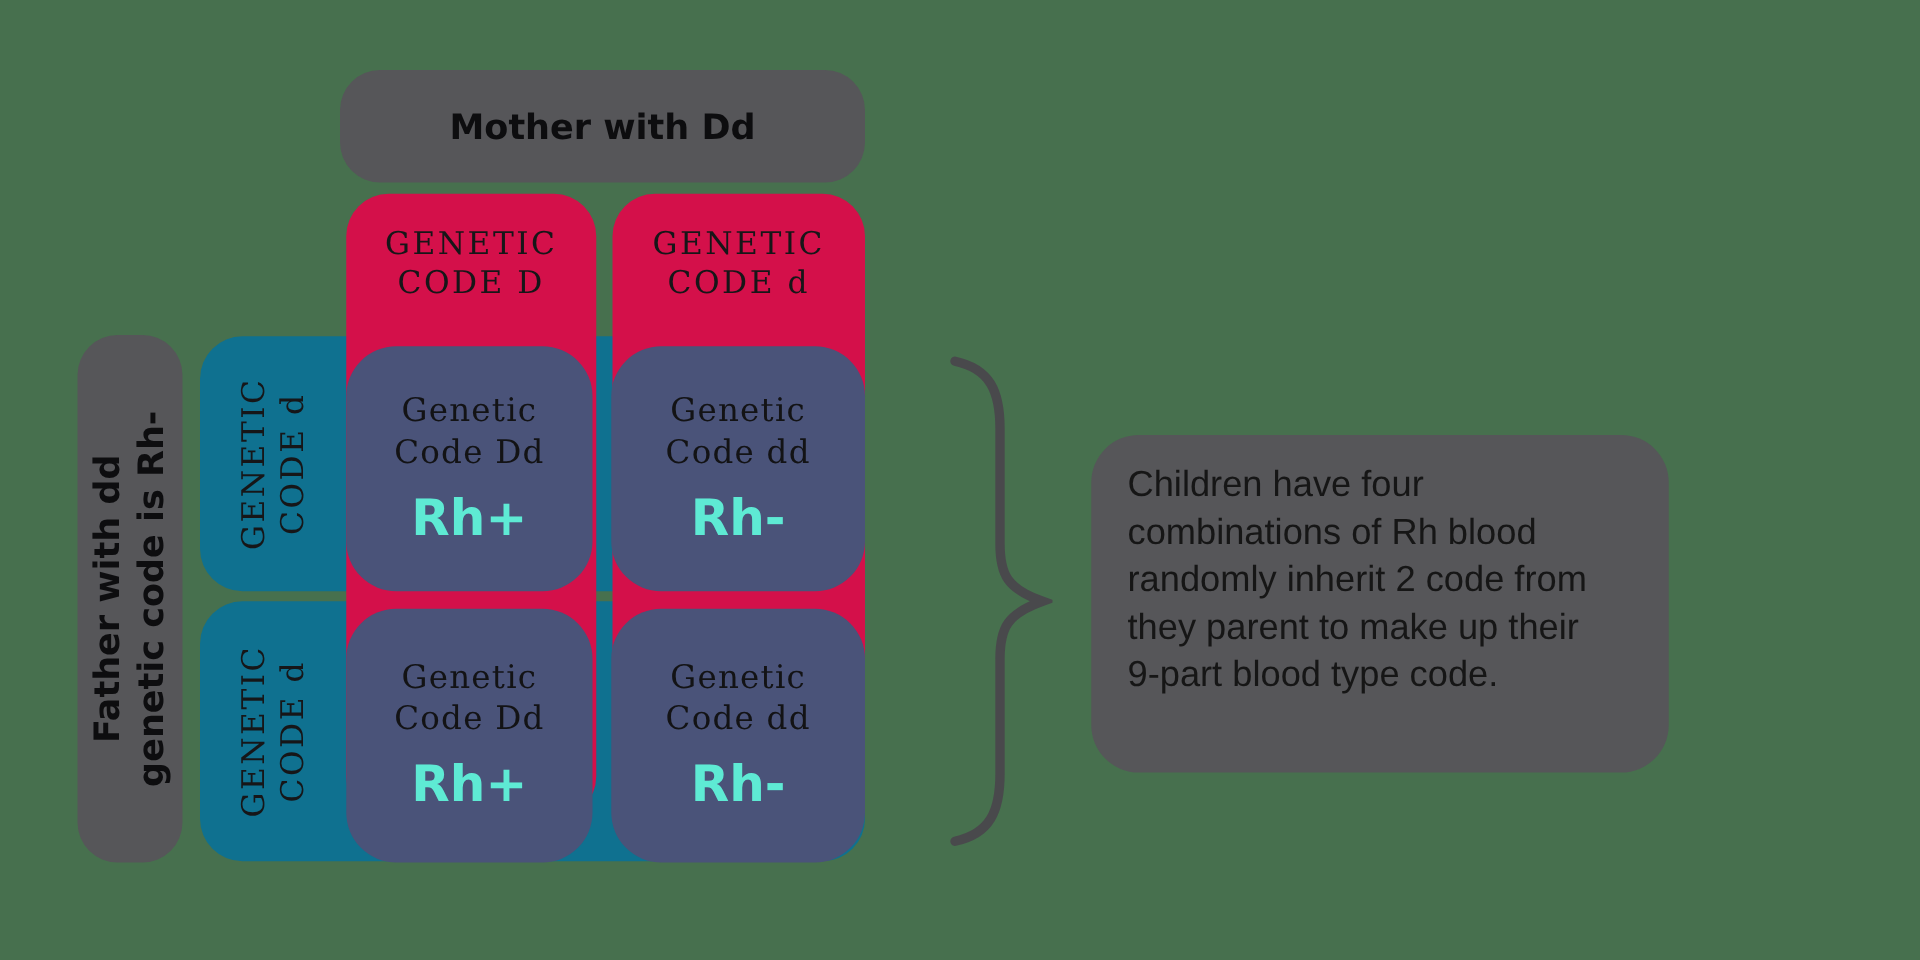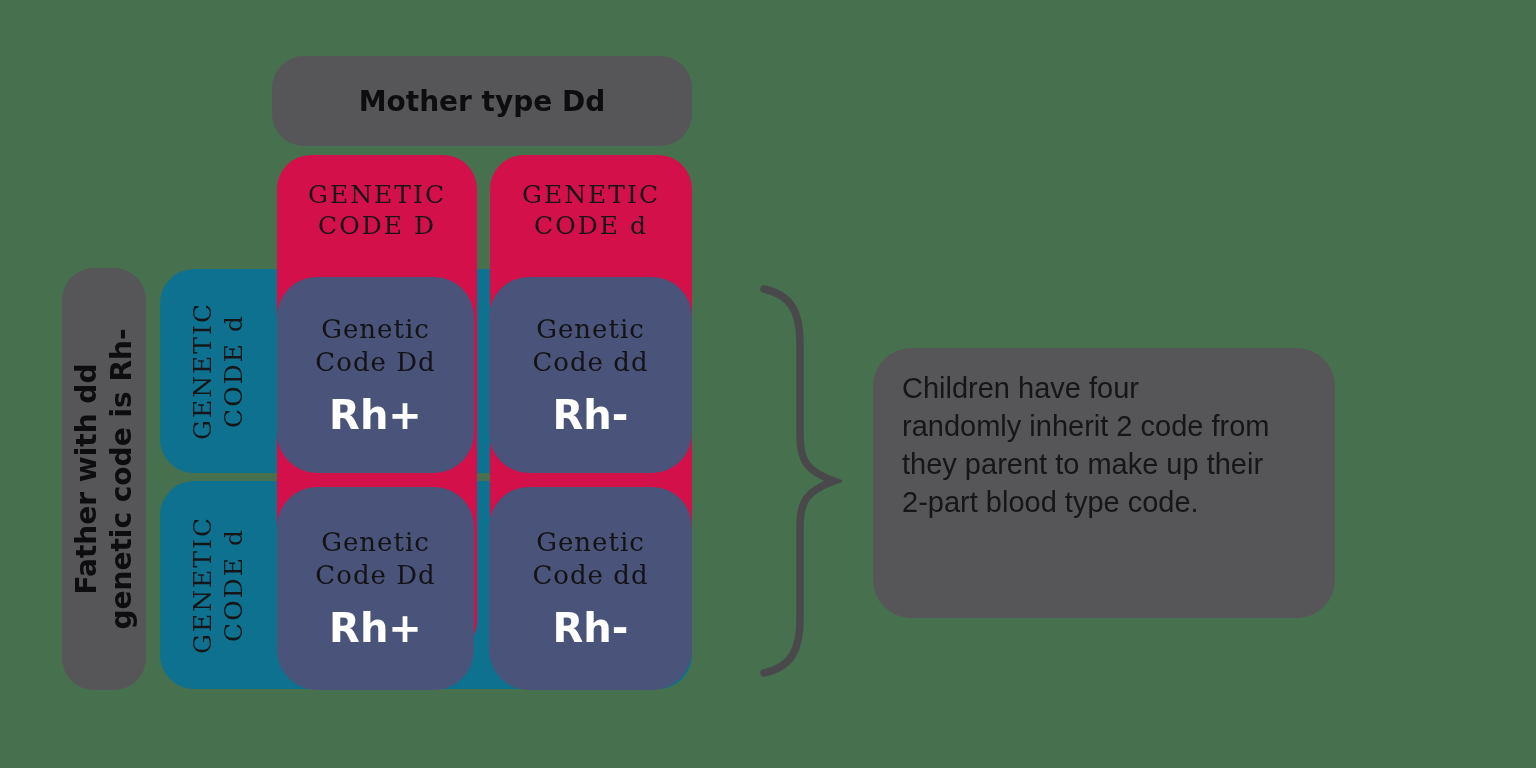--- a/index.html
+++ b/index.html
@@ -36,38 +36,38 @@
     font-family:"DejaVu Serif",serif;font-size:25px;line-height:31px;letter-spacing:2px;color:#161618;}
 
   .cell{background:#4A5379;border-radius:40px;z-index:3;
     display:flex;flex-direction:column;align-items:center;justify-content:center;text-align:center;}
   #cell-1{left:277px;top:277px;width:197px;height:196px;}
   #cell-2{left:489px;top:277px;width:203px;height:196px;}
   #cell-3{left:277px;top:487px;width:197px;height:203px;}
   #cell-4{left:489px;top:487px;width:203px;height:203px;}
   .cell .genotype{font-family:"DejaVu Serif",serif;font-size:26px;line-height:33px;
     letter-spacing:1px;color:#131315;}
-  .cell .phenotype{font-weight:700;font-size:40px;line-height:46px;color:#ffffff;margin-top:13px;}
+  .cell .phenotype{font-weight:700;font-size:40px;line-height:46px;color:#5eead4;margin-top:13px;}
 
   
   #brace{left:756px;top:283px;width:86px;height:396px;z-index:4;}
 
   
   #annotation-box{left:873px;top:348px;width:462px;height:270px;border-radius:38px;z-index:4;
     box-sizing:border-box;padding:21px 24px 0 29px;}
   .annotation-line{font-family:"Liberation Sans",sans-serif;font-size:29px;line-height:38px;
     color:#161616;white-space:nowrap;}
 </style>
 </head>
 <body>
 
 <div id="canvas">
 
   <div id="mother-box" class="abs graybox round parent-label">
-    <div>Mother type Dd</div>
+    <div>Mother with Dd</div>
   </div>
 
   <div id="father-box" class="abs graybox round">
     <div class="parent-label rot">
       <div>Father with dd</div>
       <div>genetic code is Rh-</div>
     </div>
   </div>
 
   <div id="teal-row-1" class="abs teal-row"></div>
@@ -119,18 +119,19 @@
     <div class="genotype">Code dd</div>
     <div class="phenotype">Rh-</div>
   </div>
 
   <svg id="brace" class="abs" viewBox="0 0 86 396">
     <path d="M8,6 C36,12 44,30 44,60 L44,152 C44,177 50,188 78,198 C50,208 44,219 44,244 L44,336 C44,366 36,384 8,390" fill="none" stroke="#49494C" stroke-width="7.5" stroke-linecap="round"></path>
   </svg>
 
   <div id="annotation-box" class="abs graybox">
     <div class="annotation-line">Children have four</div>
+    <div class="annotation-line">combinations of Rh blood</div>
     <div class="annotation-line">randomly inherit 2 code from</div>
     <div class="annotation-line">they parent to make up their</div>
-    <div class="annotation-line">2-part blood type code.</div>
+    <div class="annotation-line">9-part blood type code.</div>
   </div>
 
 </div>
 
 </body></html>

